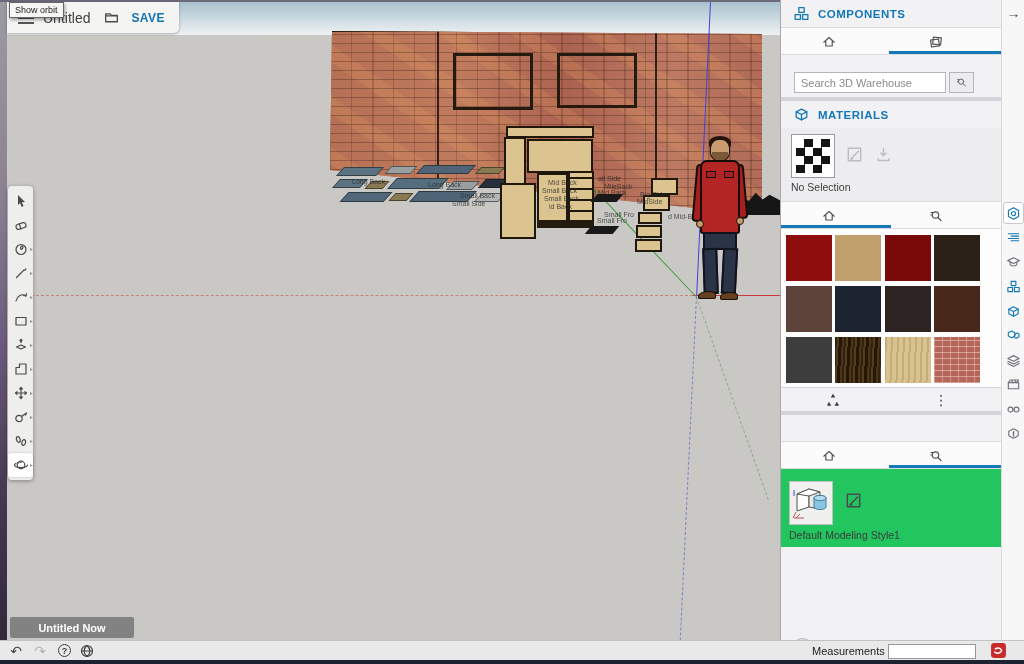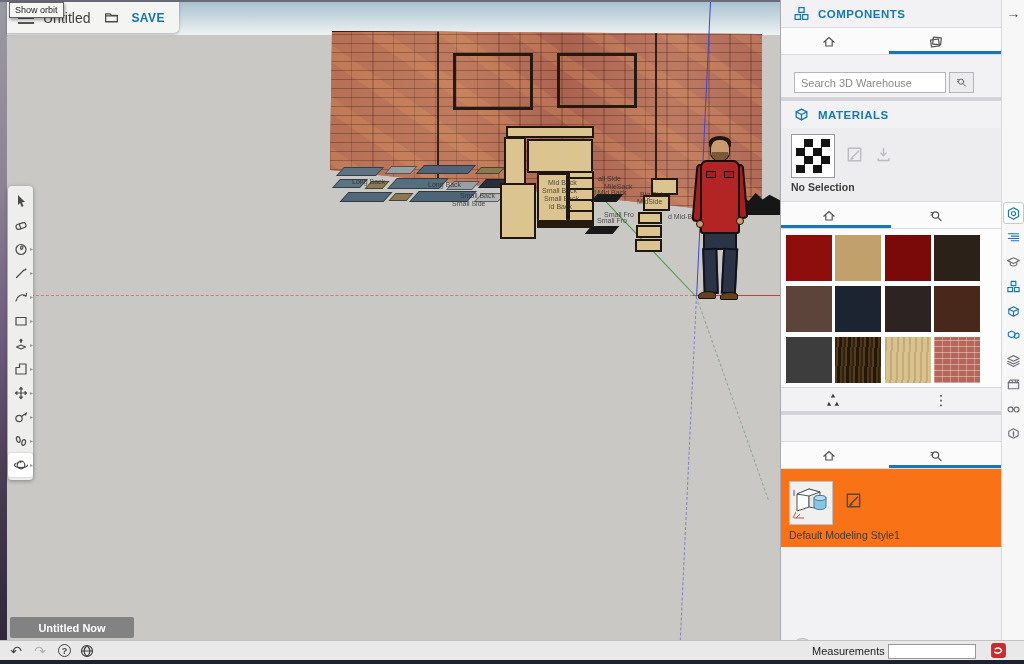--- a/index.html
+++ b/index.html
@@ -423,21 +423,21 @@
         <div class="thumb-box" style="top:6px;">
           <div class="checker"></div>
         </div>
         <div class="mat-act" style="left:64px;top:17px;"><svg viewBox="0 0 16 16" fill="none" stroke="currentColor" stroke-width="1.2" stroke-linecap="round" stroke-linejoin="round" width="100%" height="100%">
               <rect x="2.8" y="2.8" width="10.4" height="10.4"></rect>
               <path d="M6 10.5L11.5 5M6 10.5l-1 1.5 1.7-.7"></path>
             </svg></div>
         <div class="mat-act" style="left:93px;top:17px;"><svg viewBox="0 0 16 16" fill="none" stroke="currentColor" stroke-width="1.2" stroke-linecap="round" stroke-linejoin="round" width="100%" height="100%">
               <path d="M8 3v5.5M5.8 6.8L8 9l2.2-2.2M3.5 11.5V13h9v-1.5"></path>
             </svg></div>
-        <div class="no-sel" style="top:53px;font-weight:bold;">No Selection</div>
+        <div class="no-sel" style="top:53px;">No Selection</div>
       </div>
       <div class="tabrow" style="top:100px;">
         <div class="tab t-left">
             <svg viewBox="0 0 16 16" fill="none" stroke="currentColor" stroke-width="1.2" stroke-linecap="round" stroke-linejoin="round" width="100%" height="100%">
               <path d="M2.8 8.2L8 3.5l5.2 4.7M4.8 7.5V12h6.4V7.5"></path>
             </svg>
           </div>
         <div class="tab t-right">
             <svg viewBox="0 0 16 16" fill="none" stroke="currentColor" stroke-width="1.2" stroke-linecap="round" stroke-linejoin="round" width="100%" height="100%">
               <circle cx="7.5" cy="7" r="3.2"></circle>
@@ -479,21 +479,21 @@
             </svg>
           </div>
         <div class="tab t-right">
             <svg viewBox="0 0 16 16" fill="none" stroke="currentColor" stroke-width="1.2" stroke-linecap="round" stroke-linejoin="round" width="100%" height="100%">
               <circle cx="7.5" cy="7" r="3.2"></circle>
               <path d="M9.8 9.3L13 12.5M3 4.5h2M3 7h1.5"></path>
             </svg>
           </div>
         <div class="underline ul-right"></div>
       </div>
-      <div class="abs" style="left:0;top:54px;width:220px;height:78px;background:#f97316;">
+      <div class="abs" style="left:0;top:54px;width:220px;height:78px;background:#22c55e;">
         <div class="style-thumb" style="top:12px;">
           <svg viewBox="0 0 42 42" width="42" height="42">
             <path d="M7 12 L19 7 L19 25 L7 29 Z" fill="#fdfdfb" stroke="#555" stroke-width="1"></path>
             <path d="M19 7 L30 10 L30 27 L19 25 Z" fill="#e8e8e4" stroke="#555" stroke-width="1"></path>
             <path d="M7 12 L19 7 L30 10 L19 14 Z" fill="#ffffff" stroke="#555" stroke-width="1"></path>
             <path d="M24 16 a6 2.6 0 0 1 12 0 v9 a6 2.6 0 0 1 -12 0 z" fill="#86c6e2" stroke="#4a7e99" stroke-width="1"></path>
             <ellipse cx="30" cy="16" rx="6" ry="2.6" fill="#b5def0" stroke="#4a7e99" stroke-width="1"></ellipse>
             <path d="M4 36 h10 M6 30 l-3 6 M6 36 l4 -4" stroke="#c05050" stroke-width="1"></path>
             <path d="M4 8 v6" stroke="#4444cc" stroke-width="1"></path>
           </svg>

